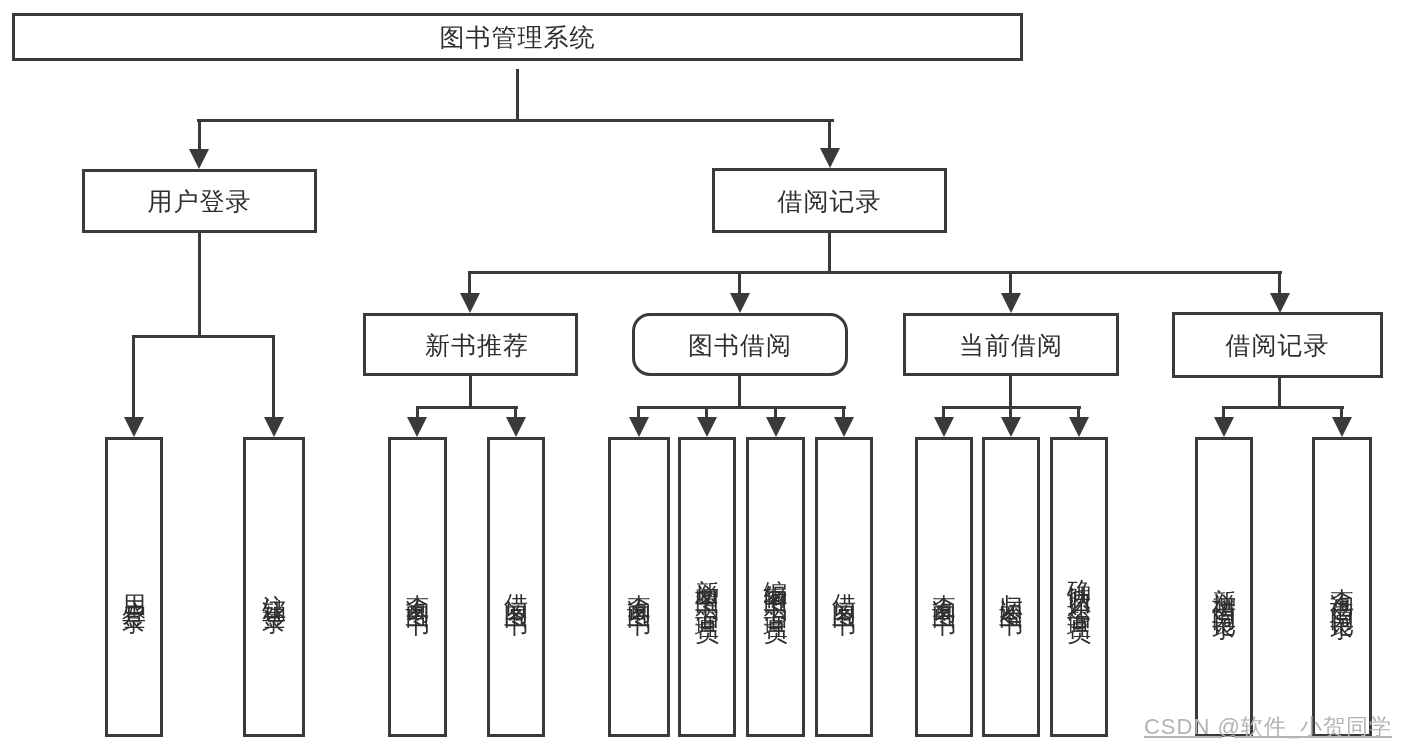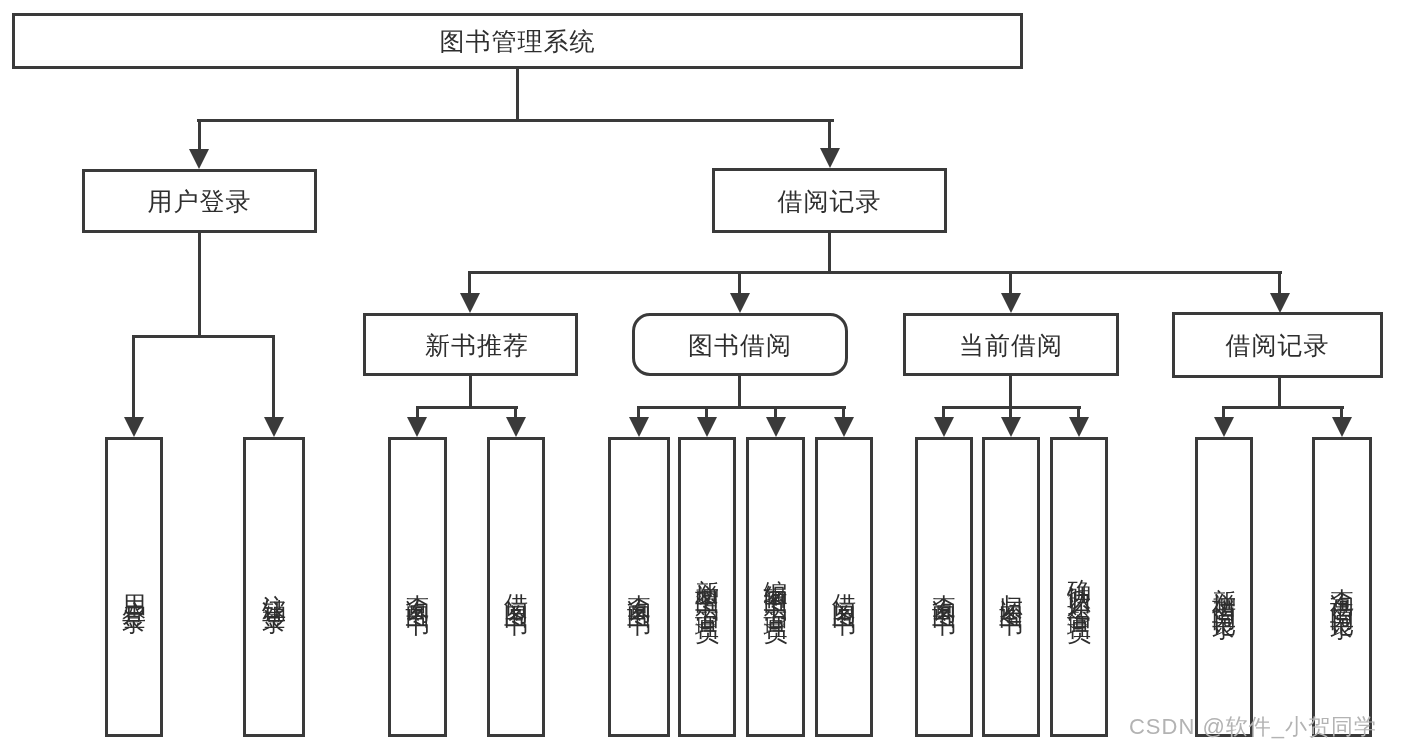--- a/index.html
+++ b/index.html
@@ -30,21 +30,21 @@
   }
   .watermark{
     position:absolute;color:#b3b3b3;font-size:22px;letter-spacing:1px;white-space:nowrap;
   }
 </style>
 </head>
 <body>
 
 <div class="canvas">
 
-  <div class="box" style="left:12px;top:13px;width:1011px;height:56px;justify-content:center;">
+  <div class="box" style="left:12px;top:13px;width:1011px;height:48px;justify-content:center;">
     <span>图书管理系统</span>
   </div>
 
   <div class="v-line" style="left:516px;top:69px;height:50px;"></div>
   <div class="h-line" style="left:197px;top:119px;width:637px;"></div>
   <div class="v-line" style="left:198px;top:119px;height:30px;"></div>
   <div class="arrow" style="left:189px;top:149px;"></div>
   <div class="v-line" style="left:828px;top:119px;height:30px;"></div>
   <div class="arrow" style="left:820px;top:148px;"></div>
 
@@ -157,15 +157,15 @@
     <span class="vtext">确认归还（管理员）</span>
   </div>
 
   <div class="vbox" style="left:1195px;top:437px;width:58px;height:300px;">
     <span class="vtext">新增借阅记录</span>
   </div>
   <div class="vbox" style="left:1312px;top:437px;width:60px;height:300px;">
     <span class="vtext">查询借阅记录</span>
   </div>
 
-  <div class="watermark" style="right:28px;top:712px;">CSDN @软件_小贺同学</div>
+  <div class="watermark" style="right:13px;top:712px;text-decoration:underline;">CSDN @软件_小贺同学</div>
 
 </div>
 
 </body></html>

